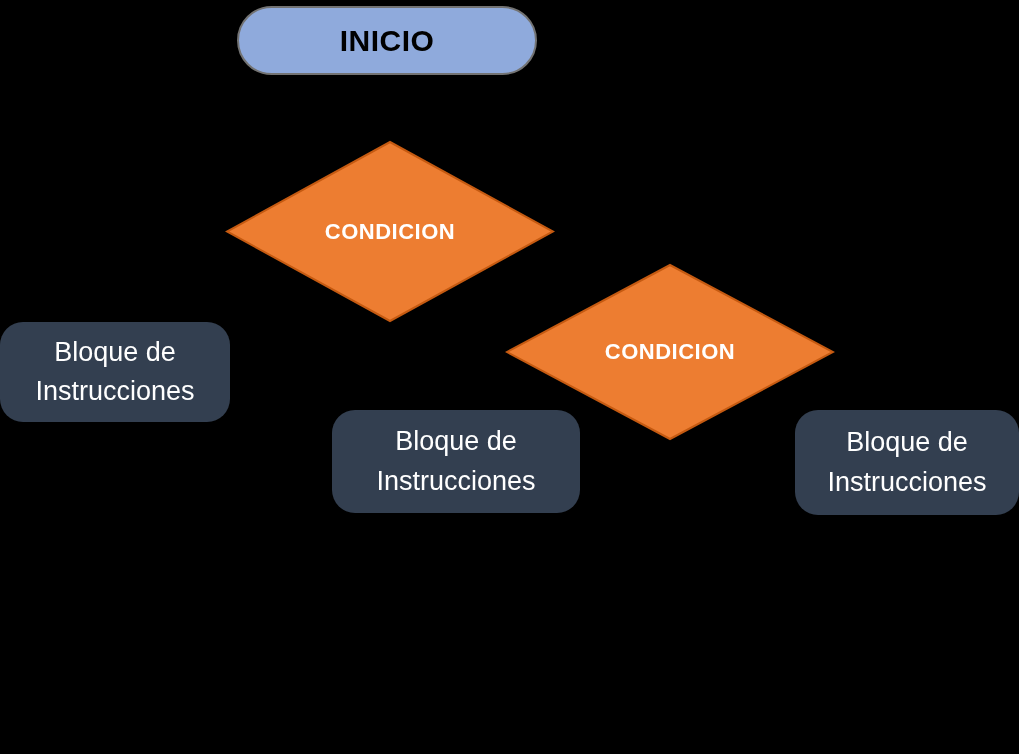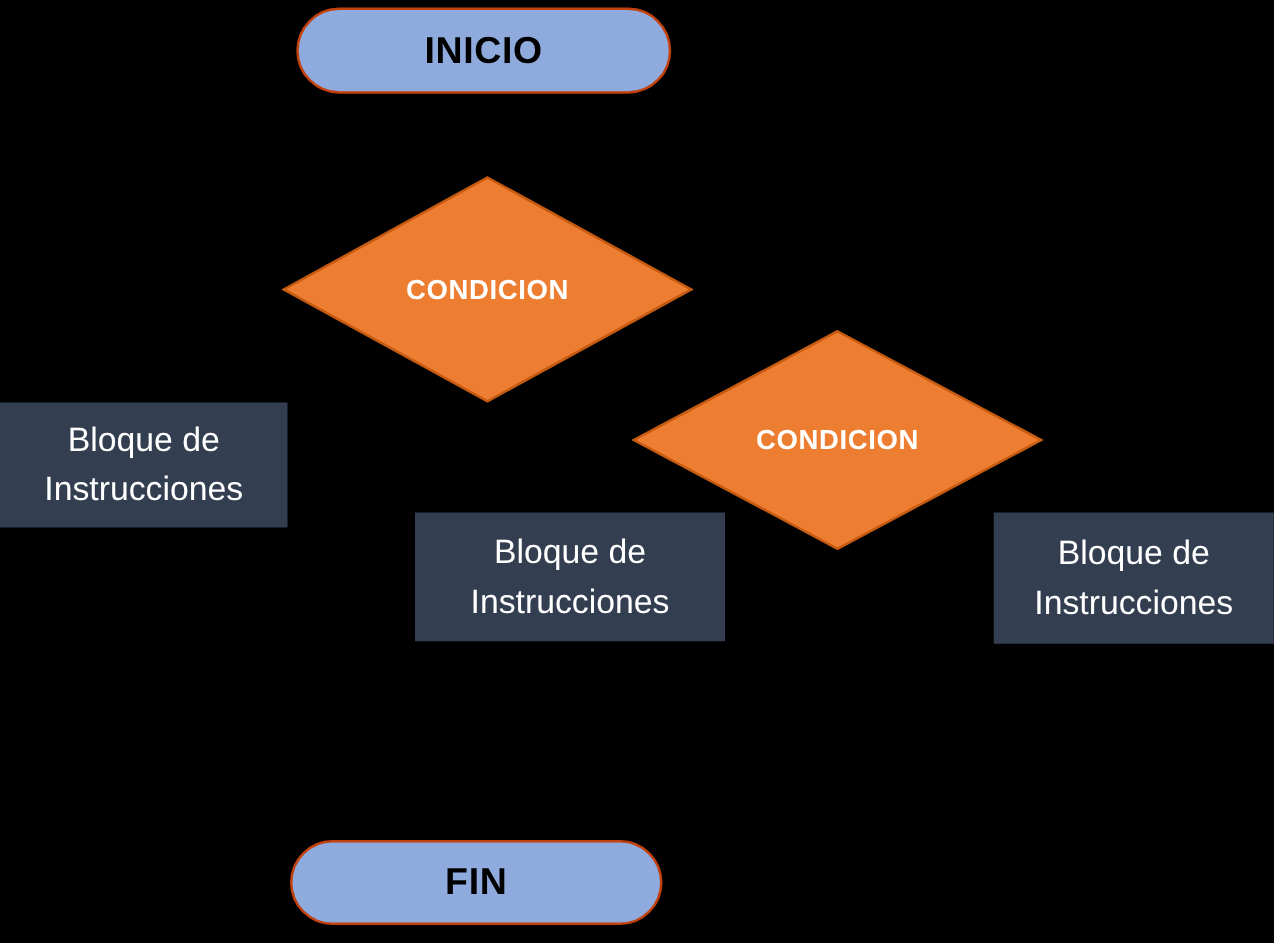--- a/index.html
+++ b/index.html
@@ -18,21 +18,21 @@
     position: absolute;
     left: 0; top: 0;
     width: 1019px;
     height: 754px;
     background: #000000;
   }
   
   .terminator {
     position: absolute;
     background: #8FAADC;
-    border: 2px solid #c2410c;
+    border: 2px solid #737373;
     border-radius: 36px;
     display: flex;
     align-items: center;
     justify-content: center;
     font-weight: bold;
     font-size: 30px;
     color: #000000;
     box-sizing: border-box;
     letter-spacing: 0.5px;
   }
@@ -69,20 +69,21 @@
     background: #333F50;
     color: #FFFFFF;
     display: flex;
     align-items: center;
     justify-content: center;
     text-align: center;
     font-size: 27px;
     line-height: 1.45;
     padding: 6px 14px;
     box-sizing: border-box;
+    border-radius: 23px;
   }
   
   #start { left: 237px; top: 6px;  width: 300px; height: 69px; }
   #end   { left: 232px; top: 672px; width: 298px; height: 68px; }
   #d1    { left: 225px; top: 140px; width: 330px; height: 183px; }
   #d2    { left: 505px; top: 263px; width: 330px; height: 178px; }
   #b1    { left: 0px;   top: 322px; width: 230px; height: 100px; }
   #b2    { left: 332px; top: 410px; width: 248px; height: 103px; }
   #b3    { left: 795px; top: 410px; width: 224px; height: 105px; }
 </style>
@@ -114,17 +115,14 @@
   </div>
 
   <div id="b2" class="block">
     <span>Bloque de Instrucciones</span>
   </div>
 
   <div id="b3" class="block">
     <span>Bloque de Instrucciones</span>
   </div>
 
-  <div id="end" class="terminator">
-    <span>FIN</span>
-  </div>
 
 </div>
 
 </body></html>

